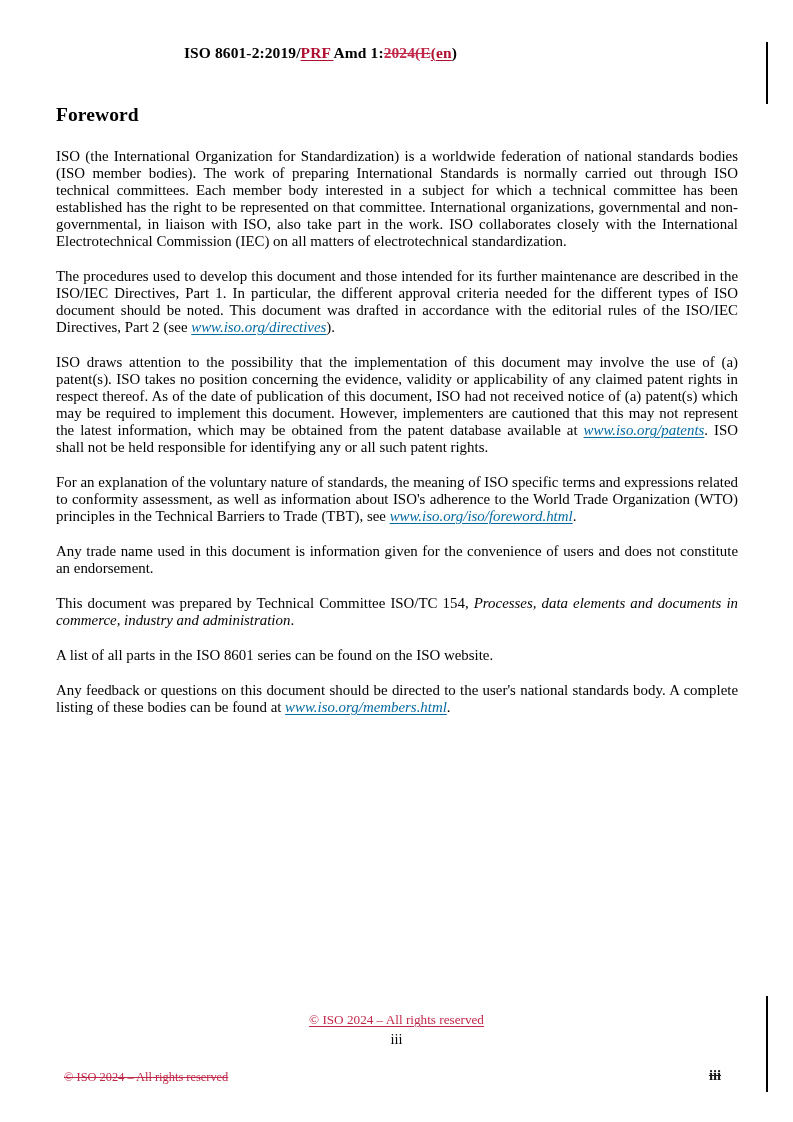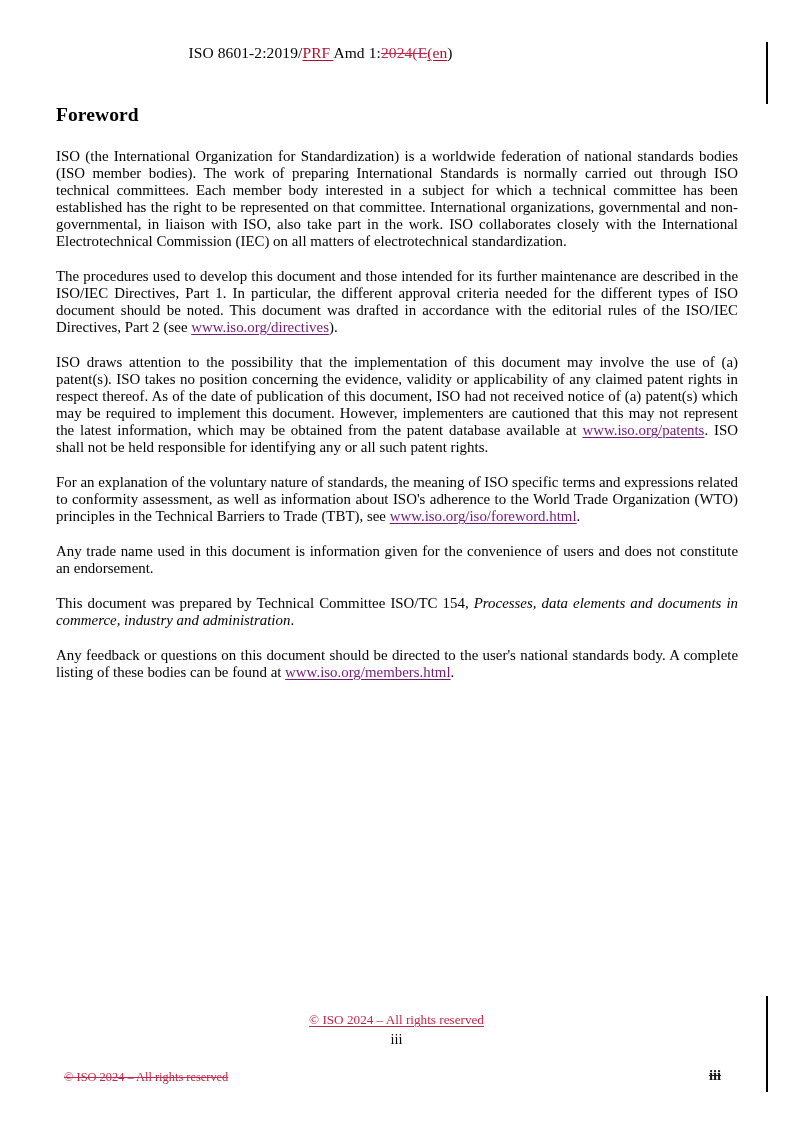--- a/index.html
+++ b/index.html
@@ -23,21 +23,21 @@
   }
 
   
   .doc-header {
     position: absolute;
     top: 44px;
     left: 0;
     width: 641px;
     text-align: center;
     font-size: 15.5px;
-    font-weight: normal;
+    font-weight: bold;
     letter-spacing: 0.1px;
     white-space: nowrap;
   }
   .ins {
     color: #B01030;
     text-decoration: underline;
     text-decoration-thickness: 1.4px;
     text-underline-offset: 1.5px;
   }
   .del {
@@ -74,24 +74,25 @@
   p.para {
     font-size: 14.9px;
     line-height: 17px;
     text-align: justify;
     margin: 0 0 18px 0;
     hyphens: none;
   }
   p.para:last-child { margin-bottom: 0; }
 
   .link {
-    color: #701a75;
+    color: #0369a1;
     text-decoration: underline;
     text-decoration-thickness: 1px;
     text-underline-offset: 1.5px;
+    font-style: italic;
   }
 
   em.ital { font-style: italic; }
 
   
   .footer-center {
     position: absolute;
     left: 0;
     top: 1012px;
     width: 793px;
@@ -169,20 +170,21 @@
     <p class="para">
       <span>For an explanation of the voluntary nature of standards, the meaning of ISO specific terms and expressions related to conformity assessment, as well as information about ISO's adherence to the World Trade Organization (WTO) principles in the Technical Barriers to Trade (TBT), see </span><a class="link" href="#">www.iso.org/iso/foreword.html</a><span>.</span>
     </p>
 
     <p class="para">Any trade name used in this document is information given for the convenience of users and does not constitute an endorsement.</p>
 
     <p class="para">
       <span>This document was prepared by Technical Committee ISO/TC 154, </span><em class="ital">Processes, data elements and documents in commerce, industry and administration</em><span>.</span>
     </p>
 
+    <p class="para">A list of all parts in the ISO 8601 series can be found on the ISO website.</p>
 
     <p class="para">
       <span>Any feedback or questions on this document should be directed to the user's national standards body. A complete listing of these bodies can be found at </span><a class="link" href="#">www.iso.org/members.html</a><span>.</span>
     </p>
 
   </div>
 
   <div class="footer-center">
     <span class="footer-copyright">© ISO 2024 – All rights reserved</span>
     <span class="footer-folio">iii</span>

